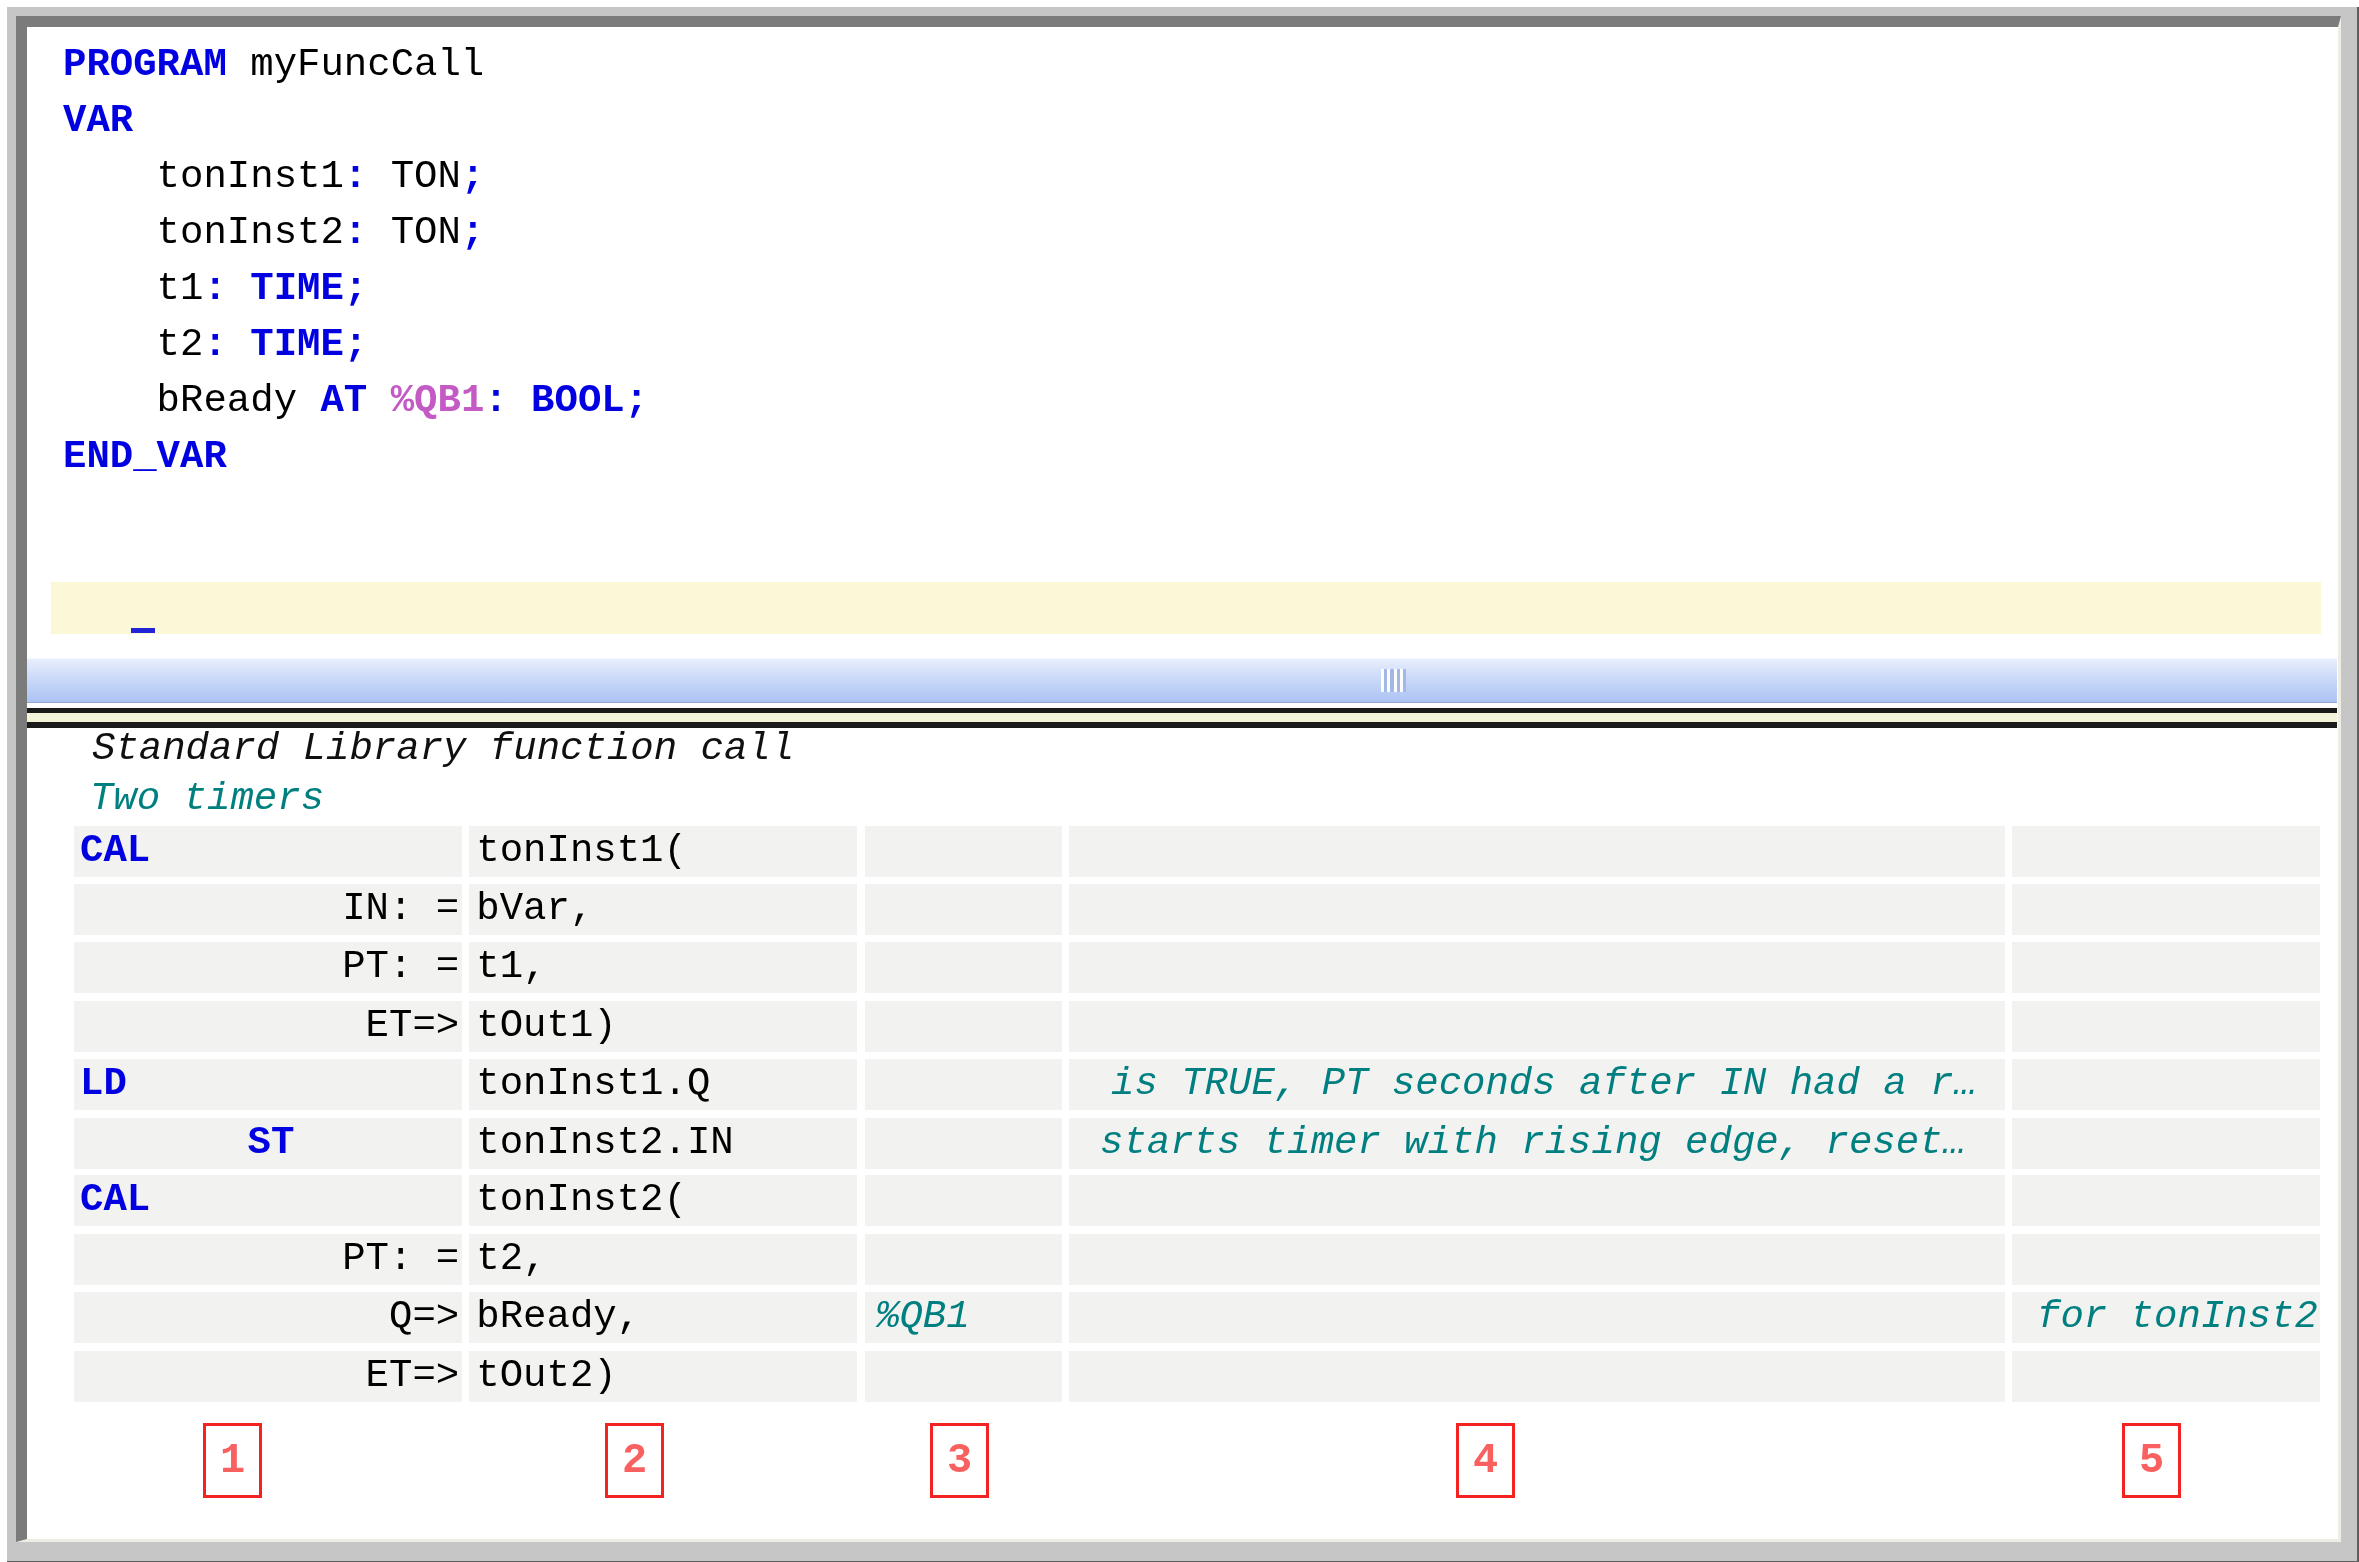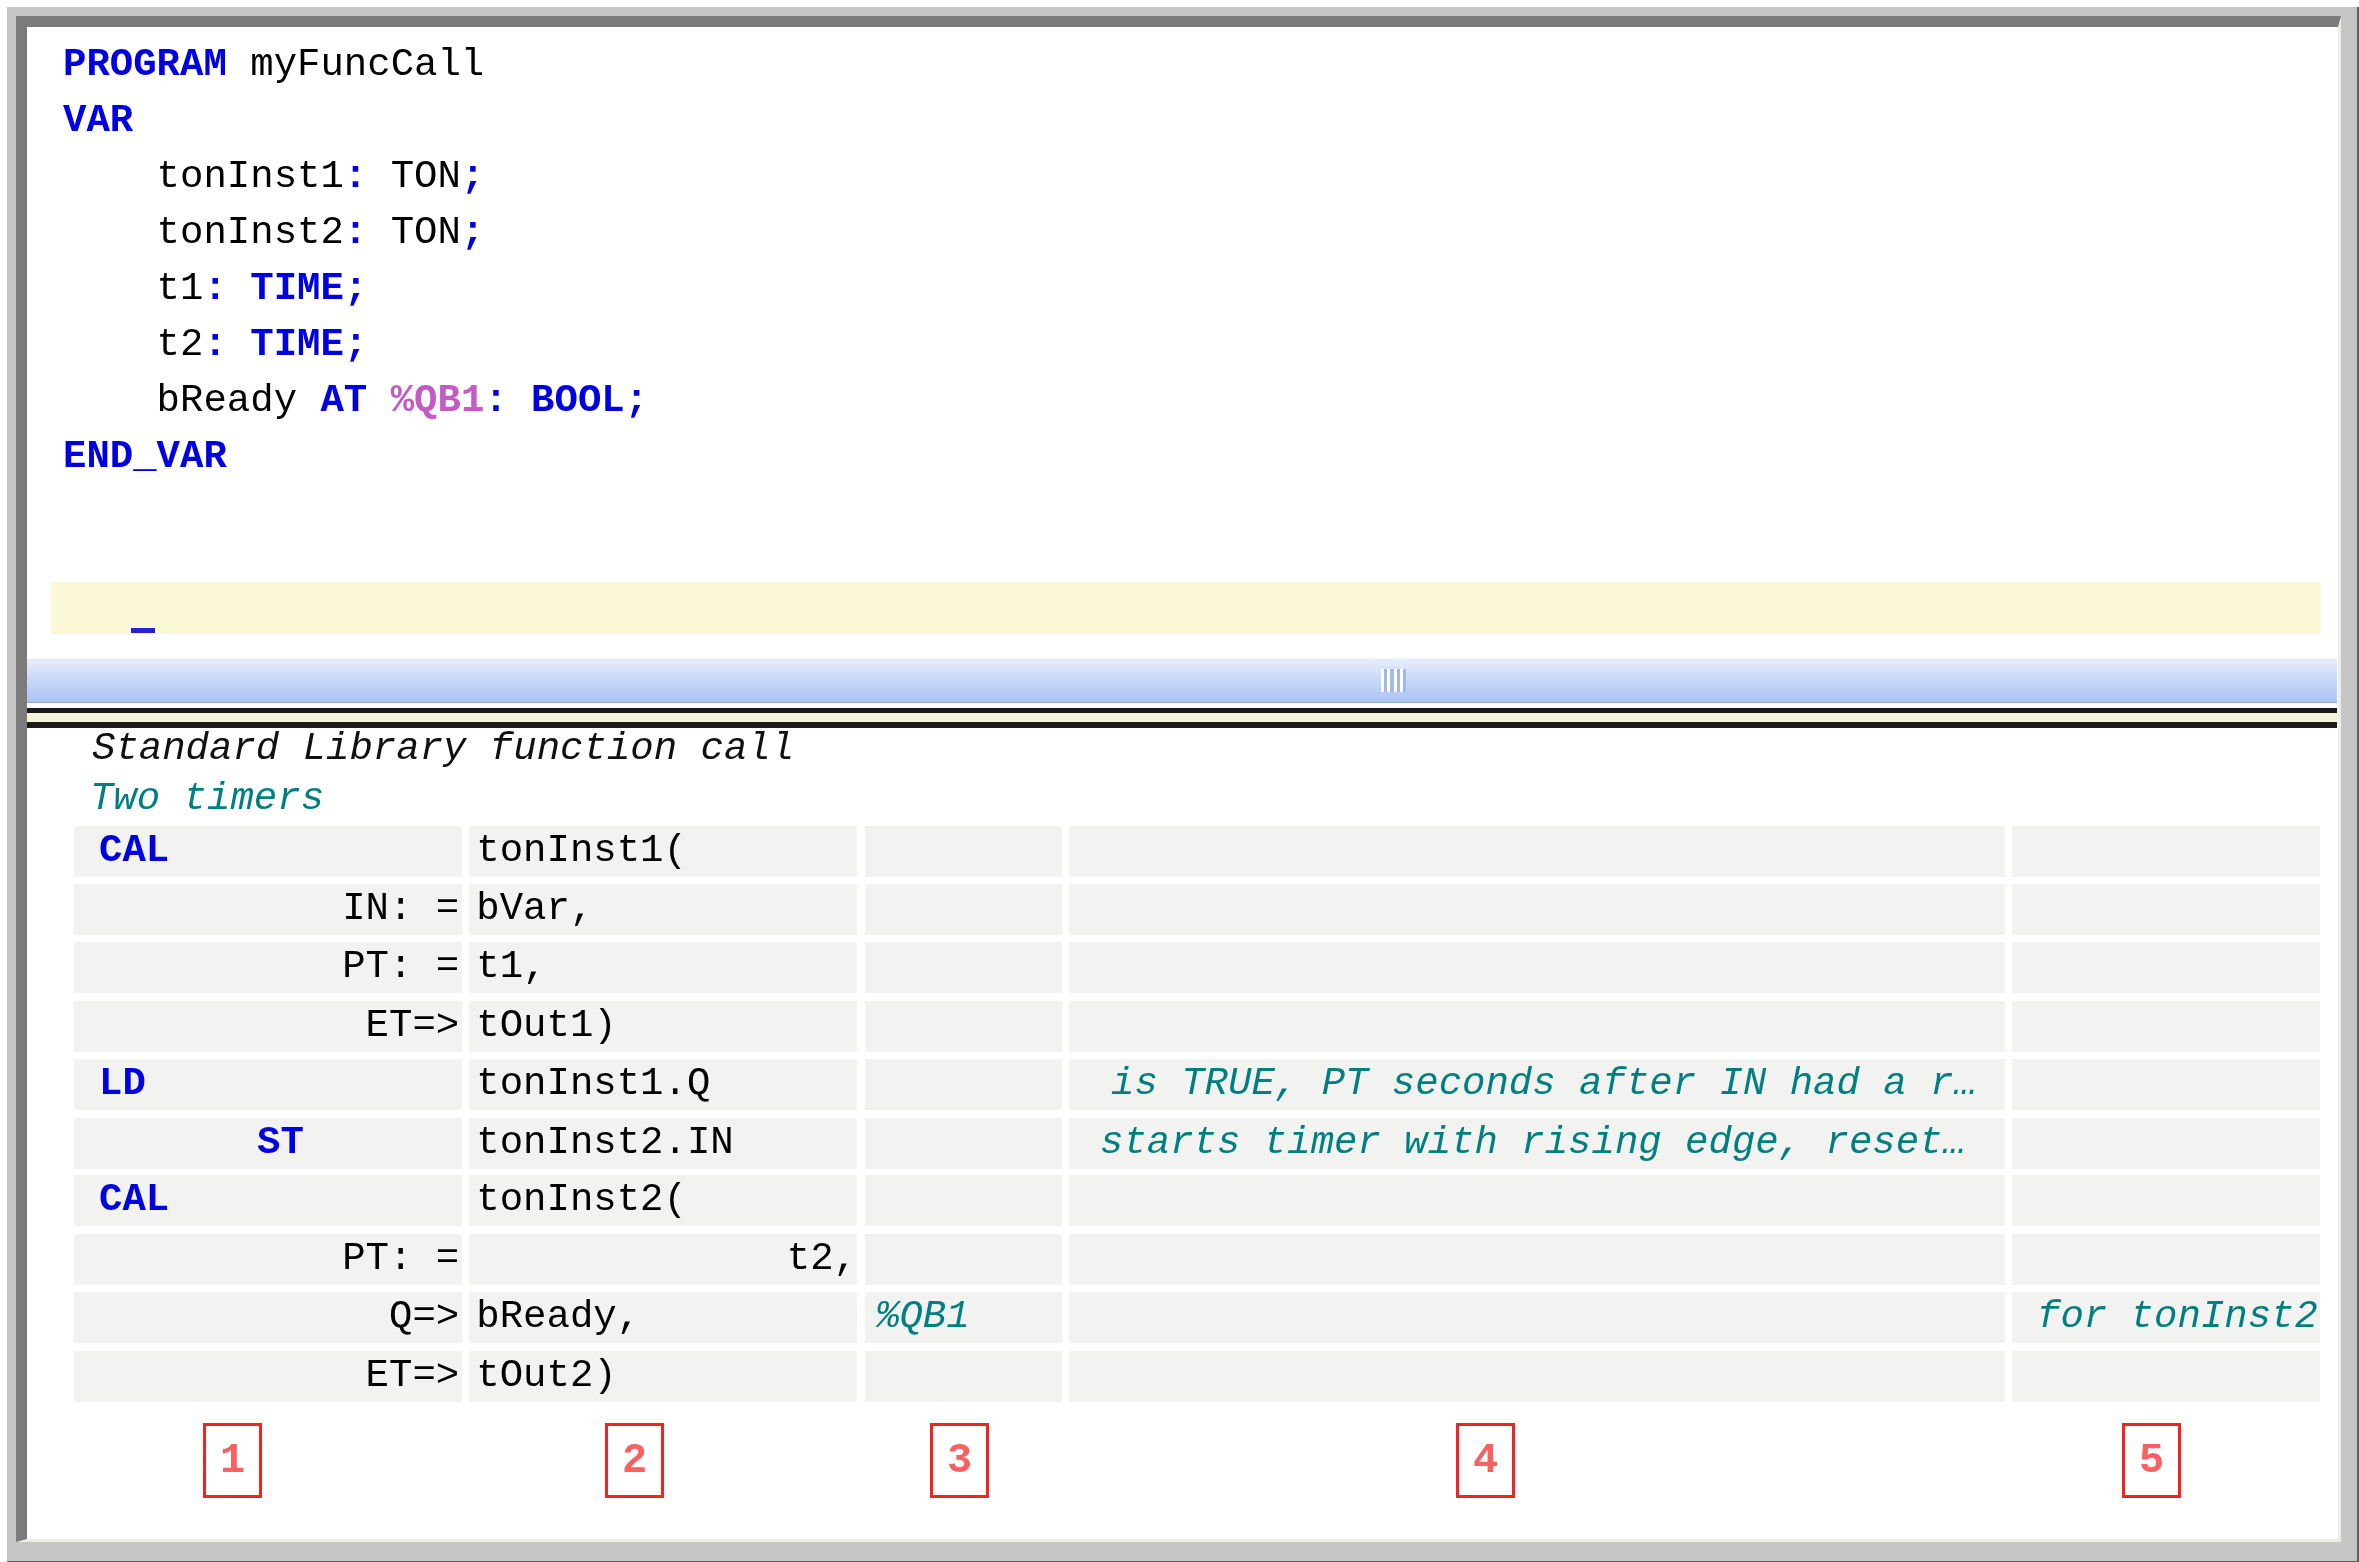--- a/index.html
+++ b/index.html
@@ -26,21 +26,21 @@
   .grip{position:absolute;left:1381px;top:669px;width:25px;height:23px;
         background:repeating-linear-gradient(90deg,#FBFDFF 0 2.8px,#A3B8E6 2.8px 6.4px);}
   .split-dark1{position:absolute;left:27px;top:708px;width:2310px;height:4.6px;background:#1B1B1B;}
   .split-cream{position:absolute;left:27px;top:713px;width:2310px;height:9.2px;background:#F6F3DB;}
   .split-dark2{position:absolute;left:27px;top:722px;width:2310px;height:5.5px;background:#1B1B1B;}
   
   .il-comment{position:absolute;font-size:39px;font-style:italic;white-space:pre;line-height:46px;}
   .c-black{color:#101010;}
   .il-cell{position:absolute;height:51px;line-height:51px;font-size:39px;white-space:pre;
            overflow:hidden;box-sizing:border-box;}
-  .il-op{font-weight:bold;padding-left:25px;}
+  .il-op{font-weight:bold;padding-left:6px;}
   .il-mod{color:#000000;text-align:right;padding-right:2.8px;}
   .il-operand{color:#000000;padding-left:7.3px;}
   .il-addr{font-style:italic;padding-left:11px;}
   .il-comm{font-style:italic;padding-left:31px;}
   .il-note{font-style:italic;padding-left:25px;}
   
   .callout{position:absolute;top:1423px;width:59px;height:75px;box-sizing:border-box;
            border:3.7px solid #F52222;background:#ffffff;display:flex;align-items:center;
            justify-content:center;font-size:42px;font-weight:bold;}
 </style>
@@ -104,21 +104,21 @@
       <div class="il-cell il-operand" style="left: 469px; width: 388px; top: 1118px; background: rgb(242, 242, 240);">tonInst2.IN</div>
       <div class="il-cell il-addr" style="left: 865px; width: 197px; top: 1118px; background: rgb(242, 242, 240); color: rgb(0, 127, 128);"></div>
       <div class="il-cell il-comm" style="left: 1069px; width: 936px; top: 1118px; background: rgb(242, 242, 240); color: rgb(0, 127, 128);">starts timer with rising edge, reset…</div>
       <div class="il-cell il-note" style="left: 2012px; width: 308px; top: 1118px; background: rgb(242, 242, 240); color: rgb(0, 127, 128);"></div>
       <div class="il-cell il-op" style="left: 74px; width: 388px; top: 1175px; background: rgb(242, 242, 240); color: rgb(0, 0, 224);">CAL</div>
       <div class="il-cell il-operand" style="left: 469px; width: 388px; top: 1175px; background: rgb(242, 242, 240);">tonInst2(</div>
       <div class="il-cell il-addr" style="left: 865px; width: 197px; top: 1175px; background: rgb(242, 242, 240); color: rgb(0, 127, 128);"></div>
       <div class="il-cell il-comm" style="left: 1069px; width: 936px; top: 1175px; background: rgb(242, 242, 240); color: rgb(0, 127, 128);"></div>
       <div class="il-cell il-note" style="left: 2012px; width: 308px; top: 1175px; background: rgb(242, 242, 240); color: rgb(0, 127, 128);"></div>
       <div class="il-cell il-mod" style="left: 74px; width: 388px; top: 1234px; background: rgb(242, 242, 240);">PT: =</div>
-      <div class="il-cell il-operand" style="left: 469px; width: 388px; top: 1234px; background: rgb(242, 242, 240); text-align: right;">t2,</div>
+      <div class="il-cell il-operand" style="left: 469px; width: 388px; top: 1234px; background: rgb(242, 242, 240);">t2,</div>
       <div class="il-cell il-addr" style="left: 865px; width: 197px; top: 1234px; background: rgb(242, 242, 240); color: rgb(0, 127, 128);"></div>
       <div class="il-cell il-comm" style="left: 1069px; width: 936px; top: 1234px; background: rgb(242, 242, 240); color: rgb(0, 127, 128);"></div>
       <div class="il-cell il-note" style="left: 2012px; width: 308px; top: 1234px; background: rgb(242, 242, 240); color: rgb(0, 127, 128);"></div>
       <div class="il-cell il-mod" style="left: 74px; width: 388px; top: 1292px; background: rgb(242, 242, 240);">Q=&gt;</div>
       <div class="il-cell il-operand" style="left: 469px; width: 388px; top: 1292px; background: rgb(242, 242, 240);">bReady,</div>
       <div class="il-cell il-addr" style="left: 865px; width: 197px; top: 1292px; background: rgb(242, 242, 240); color: rgb(0, 127, 128);">%QB1</div>
       <div class="il-cell il-comm" style="left: 1069px; width: 936px; top: 1292px; background: rgb(242, 242, 240); color: rgb(0, 127, 128);"></div>
       <div class="il-cell il-note" style="left: 2012px; width: 308px; top: 1292px; background: rgb(242, 242, 240); color: rgb(0, 127, 128);">for tonInst2</div>
       <div class="il-cell il-mod" style="left: 74px; width: 388px; top: 1351px; background: rgb(242, 242, 240);">ET=&gt;</div>
       <div class="il-cell il-operand" style="left: 469px; width: 388px; top: 1351px; background: rgb(242, 242, 240);">tOut2)</div>

